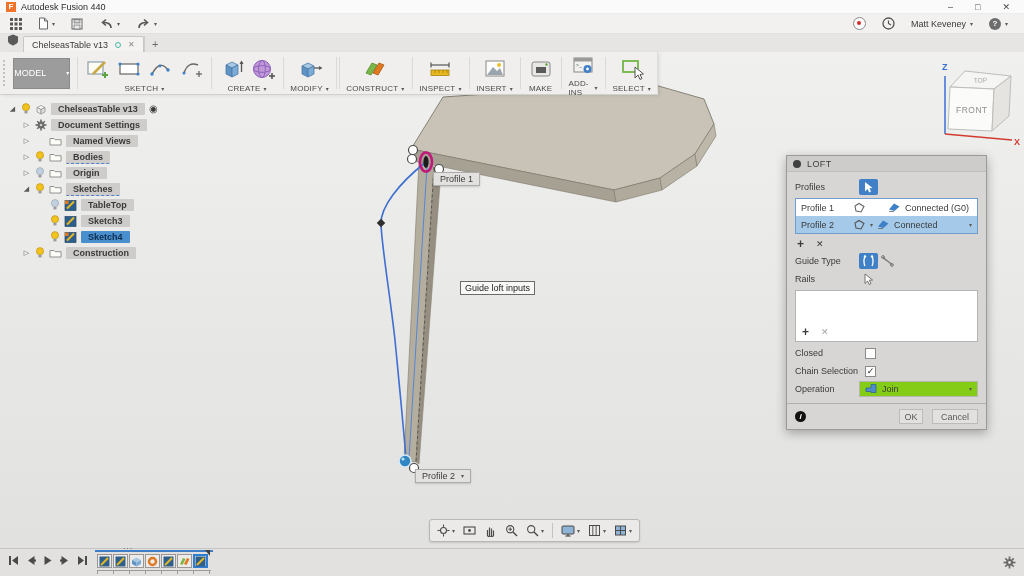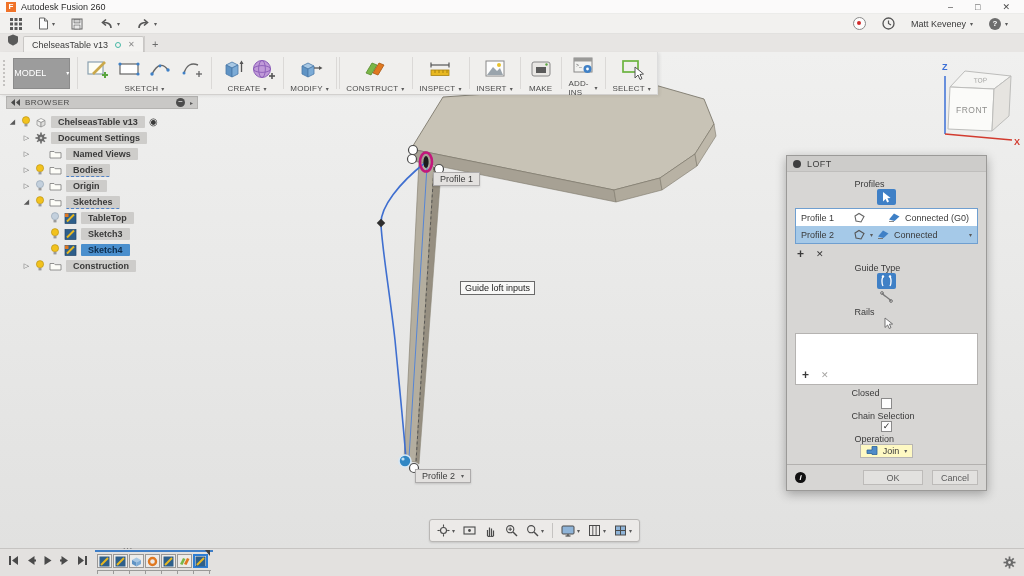--- a/index.html
+++ b/index.html
@@ -65,40 +65,40 @@
 
   
   .viewcube { position:absolute; left:928px; top:6px; width:92px; height:92px;}
 
   
   .loft { position:absolute; left:786px; top:103px; width:201px; background:#d7d6d4; border:1px solid #9b9a98; box-shadow:0 3px 10px rgba(0,0,0,.3); font-size:9px; color:#3a3a3a; z-index:6;}
   .loft-h { height:16px; background:#cdccca; border-bottom:1px solid #bfbebc; display:flex; align-items:center; gap:6px; padding:0 6px;}
   .loft-h .dot { width:8px; height:8px; border-radius:50%; background:#3f3f3f;}
   .loft-h .t { font-size:9px; color:#3c3c3c; letter-spacing:.4px;}
   .loft-body { padding:5px 8px 4px 8px;}
-  .lrow { display:flex; align-items:center; min-height:16px; margin:2px 0;flex-direction:column;}
+  .lrow { display:flex; align-items:center; min-height:16px; margin:2px 0;}
   .lrow .lab { width:64px; flex:none;}
   .tbtn { width:19px; height:16px; border-radius:2px; display:flex; align-items:center; justify-content:center;}
   .tbtn.on { background:#3f80c6; }
   .ltable { border:1px solid #6f9fd0; background:#fff; margin:3px 0 2px 0;}
   .ltr { display:flex; align-items:center; height:17px; padding:0 5px; gap:4px;}
   .ltr.sel { background:#a5c9e8;}
   .ltr .nm { width:48px; flex:none;}
   .addrow { display:flex; gap:12px; align-items:center; height:15px; padding-left:2px;}
   .addrow .p { font-size:12px; font-weight:bold; color:#3a3a3a; line-height:12px;}
   .addrow .x { font-size:9px; color:#3a3a3a;}
   .addrow .x.dim { color:#a5a4a2;}
   .railsbox { background:#fff; border:1px solid #b5b3b1; height:52px; margin:3px 0; position:relative;}
   .railsbox .addrow { position:absolute; left:4px; bottom:2px;}
   .cb { width:11px; height:11px; background:#fdfdfd; border:1px solid #8a8a8a; display:flex; align-items:center; justify-content:center; font-size:9px; color:#2a2a2a; line-height:9px;}
-  .opdrop { flex:1; height:16px; background:#fef9c3; border:1px solid #b7b5b3; display:flex; align-items:center; gap:5px; padding:0 5px;}
+  .opdrop { flex:1; height:16px; background:#84cc16; border:1px solid #b7b5b3; display:flex; align-items:center; gap:5px; padding:0 5px;}
   .loft-f { border-top:1px solid #b3b1af; padding:5px 8px; display:flex; align-items:center;}
   .info-i { width:11px; height:11px; border-radius:50%; background:#111; color:#fff; font-size:8px; font-style:italic; font-weight:bold; display:flex; align-items:center; justify-content:center;}
   .btn { height:15px; background:#e2e1df; border:1px solid #bdbbb9; color:#5a5a5a; font-size:9px; display:flex; align-items:center; justify-content:center;}
-  .btn.ok { width:60px; margin-left:auto;}
+  .btn.ok { width:24px; margin-left:auto;}
   .btn.cancel { width:46px; margin-left:9px;}
 
   
   .navpill { position:absolute; left:429px; top:467px; height:23px; background:#eceae8; border:1px solid #b9b7b5; border-radius:3px; display:flex; align-items:center; padding:0 4px; gap:2px; box-shadow:0 1px 2px rgba(0,0,0,.12);}
   .nbtn { display:flex; align-items:center; gap:2px; padding:2px 3px;}
   .npdiv { width:1px; height:15px; background:#c5c3c1; margin:0 3px;}
 
   
   .bottombar { position:absolute; left:0; top:548px; width:1024px; height:28px; background:#e3e1df; border-top:1px solid #c6c4c2;}
   .playback { position:absolute; left:8px; top:6px; display:flex; gap:7px; align-items:center;}
@@ -111,21 +111,21 @@
   .tl-ruler { position:absolute; left:97px; top:21px; width:114px; height:4px; border-top:1px solid #9a9a98; background:repeating-linear-gradient(90deg, #9a9a98 0 1px, transparent 1px 16px); background-size:100% 3px; background-repeat:no-repeat;}
   .gear-br { position:absolute; left:1003px; top:7px;}
 </style>
 </head>
 <body>
 
 <div class="screen">
 
   <div class="titlebar">
     <span class="flogo">F</span>
-    <span class="tb-title">Autodesk Fusion 260</span>
+    <span class="tb-title">Autodesk Fusion 440</span>
     <div class="tb-right">
       <span>–</span>
       <span>□</span>
       <span>✕</span>
     </div>
   </div>
 
   <div class="qat">
     <div class="grp">
       <svg width="12" height="12">
@@ -246,29 +246,20 @@
         <text x="86" y="87" font-size="9" font-weight="bold" fill="#d23b2f">X</text>
         <polygon points="22,29 37,13 83,18 66,31" fill="#f5f5f3" stroke="#bdbdbb" stroke-width="1"></polygon>
         <polygon points="22,29 66,31 64,73 20,71" fill="#fbfbf9" stroke="#bdbdbb" stroke-width="1"></polygon>
         <polygon points="66,31 83,18 81,58 64,73" fill="#e6e4e0" stroke="#bdbdbb" stroke-width="1"></polygon>
         <text x="46" y="25" font-size="6.5" fill="#a5a5a3" transform="rotate(-4 46 25)">TOP</text>
         <text x="28" y="55" font-size="8.5" letter-spacing="0.5" fill="#8f8f8d">FRONT</text>
       </svg>
     </div>
 
     <div class="browser">
-      <div class="bheader">
-        <svg width="9" height="7">
-            <polygon points="4,0 0,3.5 4,7" fill="#4a4a4a"></polygon>
-            <polygon points="9,0 5,3.5 9,7" fill="#4a4a4a"></polygon>
-          </svg>
-        <span class="txt">BROWSER</span>
-        <span class="minus">−</span>
-        <span class="car">▸</span>
-      </div>
       <div class="btree">
         <div class="brow" style="padding-left:2px">
           <span class="tri">◢</span>
           <svg width="10" height="12">
               <circle cx="5" cy="4.2" r="3.6" fill="#f2c21d" stroke="#b28c10" stroke-width=".6"></circle>
               <rect x="3.5" y="8" width="3" height="2.4" fill="#9a9a9a"></rect>
             </svg>
           <svg width="12" height="11">
               <polygon points="2,3.5 6,1.5 10,3.5 6,5.5" fill="#fdfdfa" stroke="#8a8a8a" stroke-width=".7"></polygon>
               <polygon points="2,3.5 6,5.5 6,10 2,8" fill="#ececea" stroke="#8a8a8a" stroke-width=".7"></polygon>

